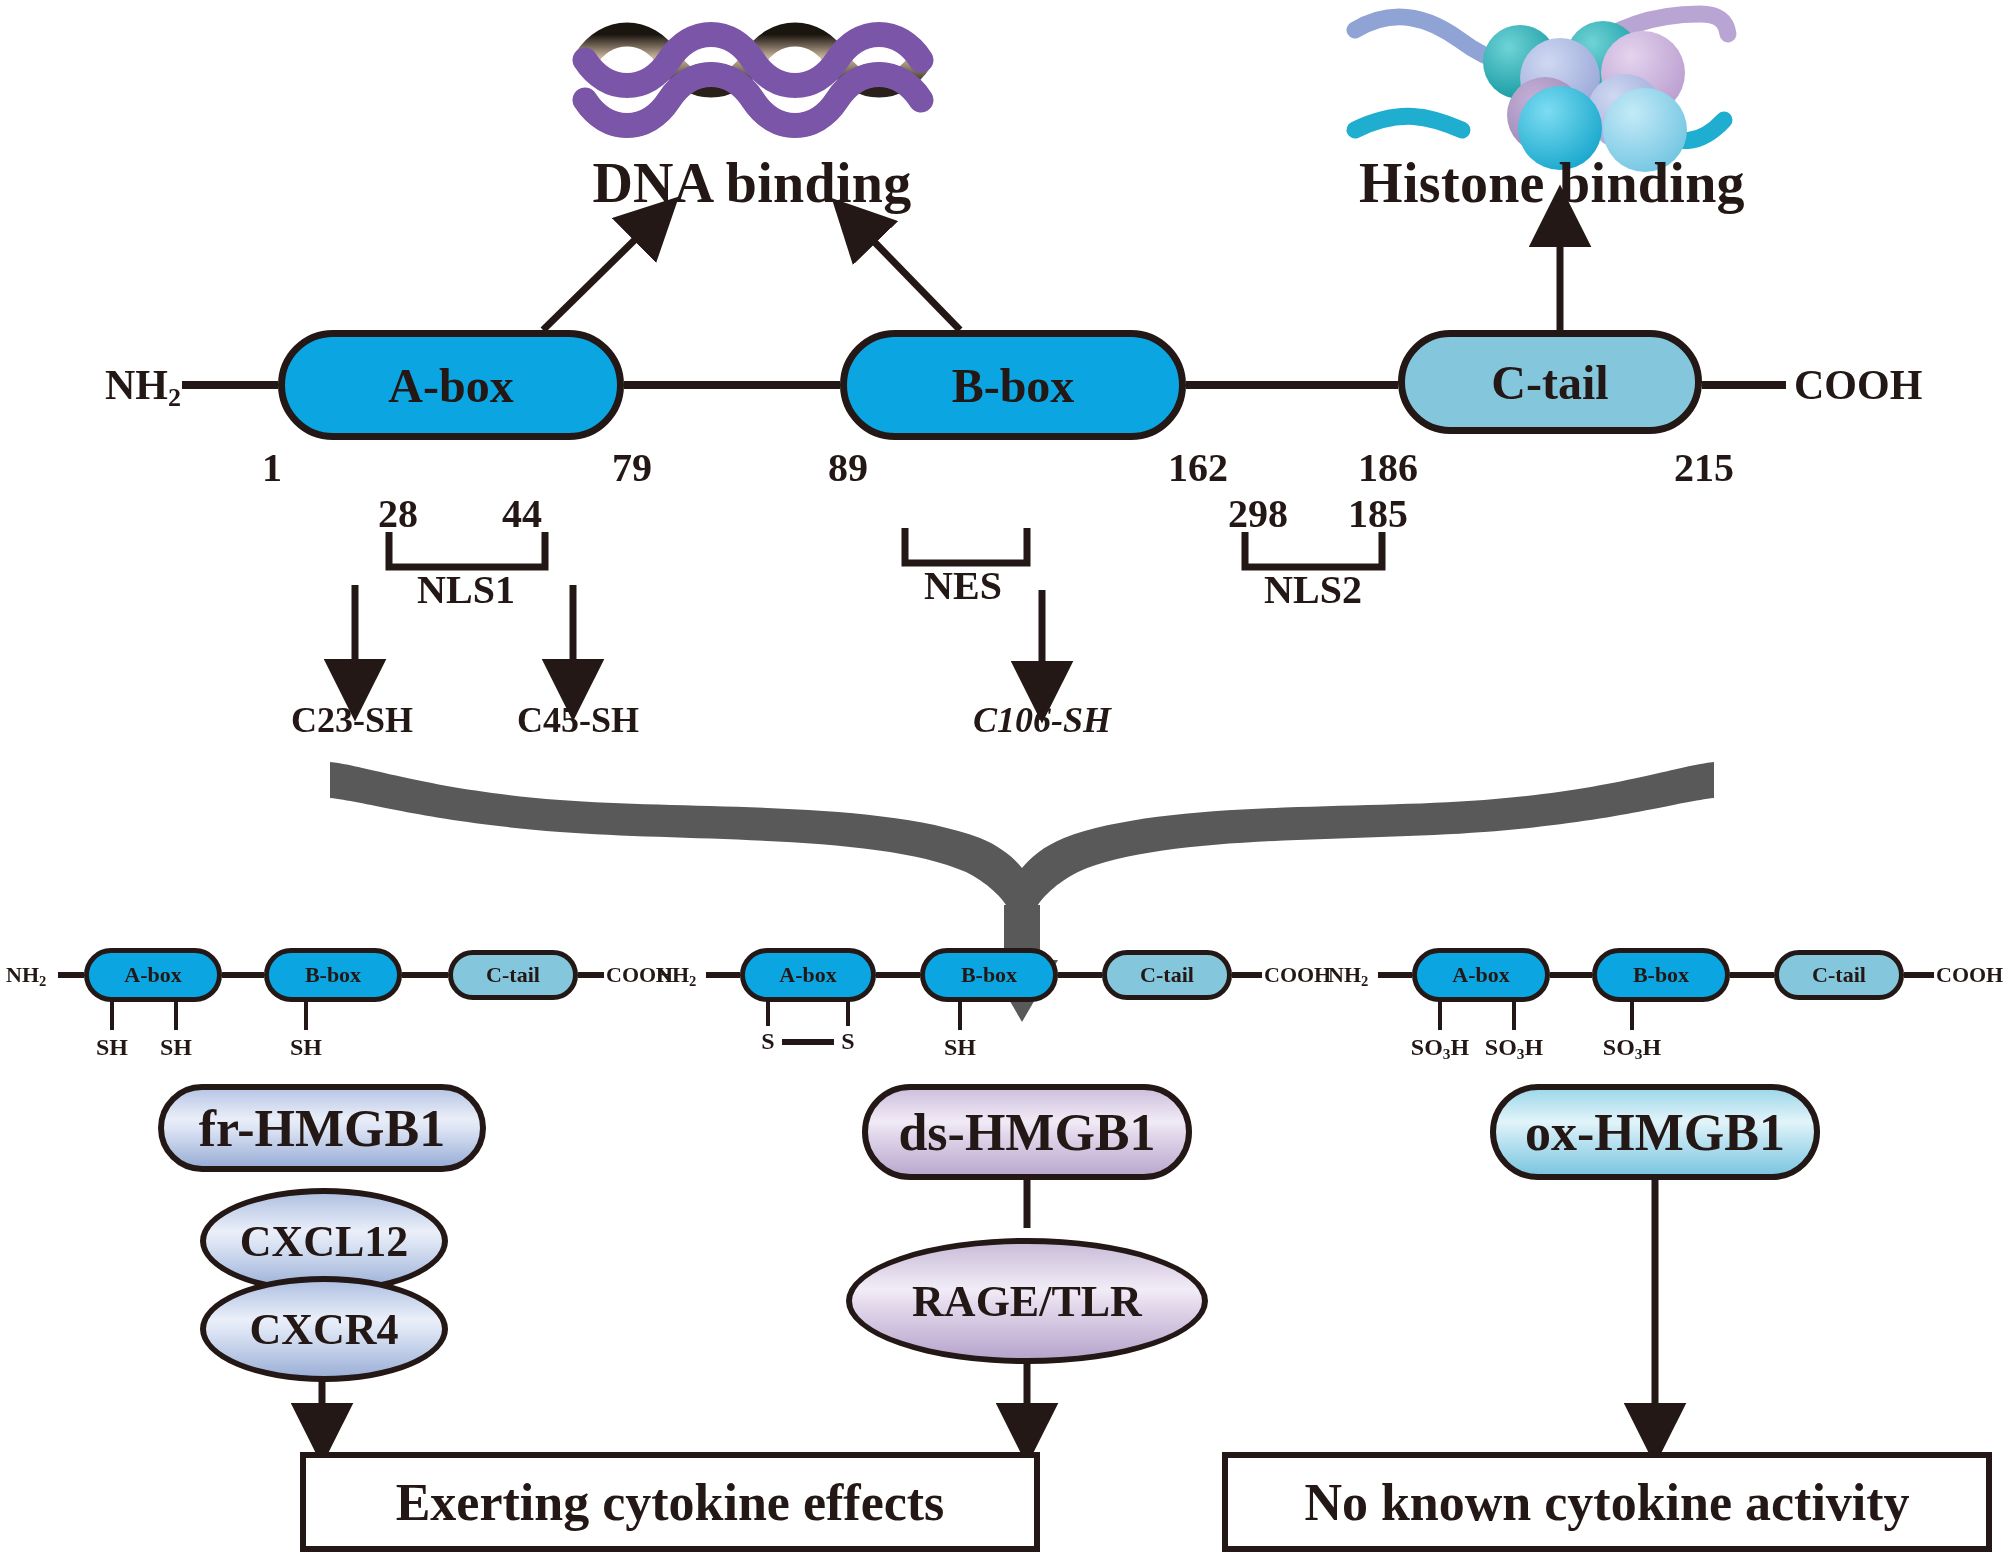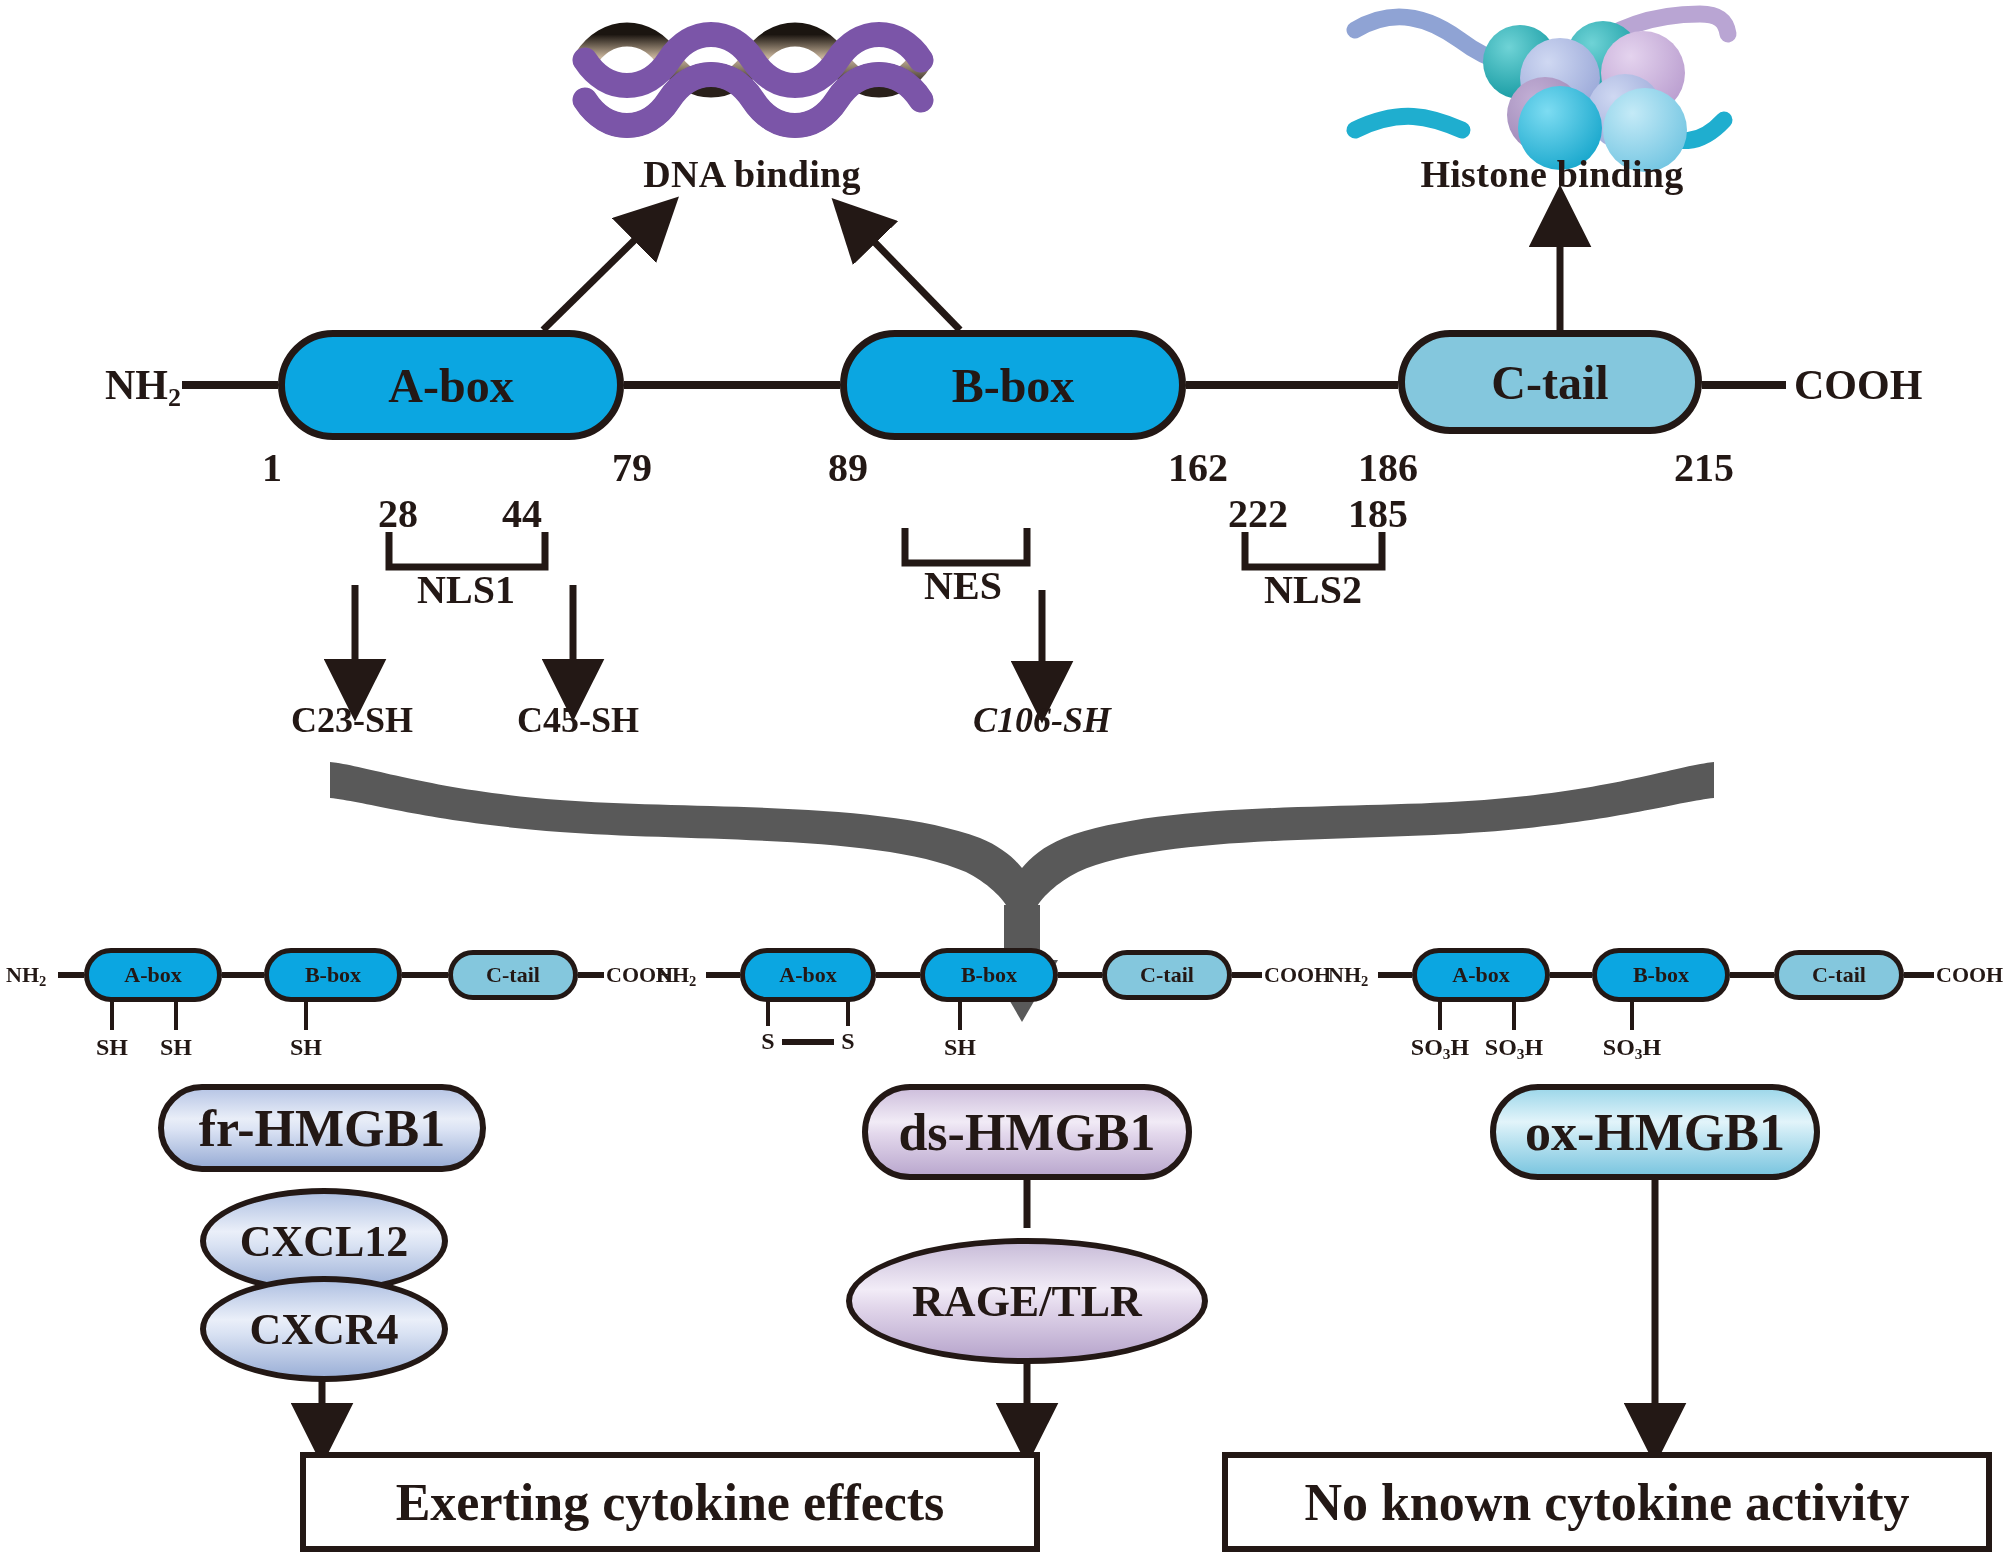--- a/index.html
+++ b/index.html
@@ -7,21 +7,21 @@
     width:2012px;height:1562px;position:relative;overflow:hidden;
     font-family:"Liberation Serif","DejaVu Serif",serif;
     color:#231815;
   }
   .stage{position:absolute;left:0;top:0;width:2012px;height:1562px;}
   svg.layer{position:absolute;left:0;top:0;width:2012px;height:1562px;overflow:visible;}
   .txt{position:absolute;white-space:nowrap;font-weight:bold;color:#231815;line-height:1;}
   .ctr{transform:translateX(-50%);}
 
   
-  .lbl-big{font-size:38px;letter-spacing:.3px;}
+  .lbl-big{font-size:56px;letter-spacing:.3px;}
   .term{font-size:42px;}
   .term sub{font-size:0.62em;font-weight:bold;vertical-align:-0.28em;}
   .num{font-size:40px;}
   .mid{font-size:40px;}
   .cys{font-size:36px;}
 
   
   .capsule{
     position:absolute;box-sizing:border-box;
     border:7px solid #231815;border-radius:999px;
@@ -253,21 +253,21 @@
 
   <div class="txt num ctr" style="left:272px;top:448px;">1</div>
   <div class="txt num ctr" style="left:632px;top:448px;">79</div>
   <div class="txt num ctr" style="left:848px;top:448px;">89</div>
   <div class="txt num ctr" style="left:1198px;top:448px;">162</div>
   <div class="txt num ctr" style="left:1388px;top:448px;">186</div>
   <div class="txt num ctr" style="left:1704px;top:448px;">215</div>
 
   <div class="txt num ctr" style="left:398px;top:494px;">28</div>
   <div class="txt num ctr" style="left:522px;top:494px;">44</div>
-  <div class="txt num ctr" style="left:1258px;top:494px;">222</div>
+  <div class="txt num ctr" style="left:1258px;top:494px;">298</div>
   <div class="txt num ctr" style="left:1378px;top:494px;">185</div>
 
   <div class="txt mid ctr" style="left:466px;top:570px;">NLS1</div>
   <div class="txt mid ctr" style="left:963px;top:566px;">NES</div>
   <div class="txt mid ctr" style="left:1313px;top:570px;">NLS2</div>
 
   <div class="txt cys ctr" style="left:352px;top:702px;">C23-SH</div>
   <div class="txt cys ctr" style="left:578px;top:702px;">C45-SH</div>
   <div class="txt cys ctr" style="left:1042px;top:702px;font-style:italic;">C106-SH</div>
 

